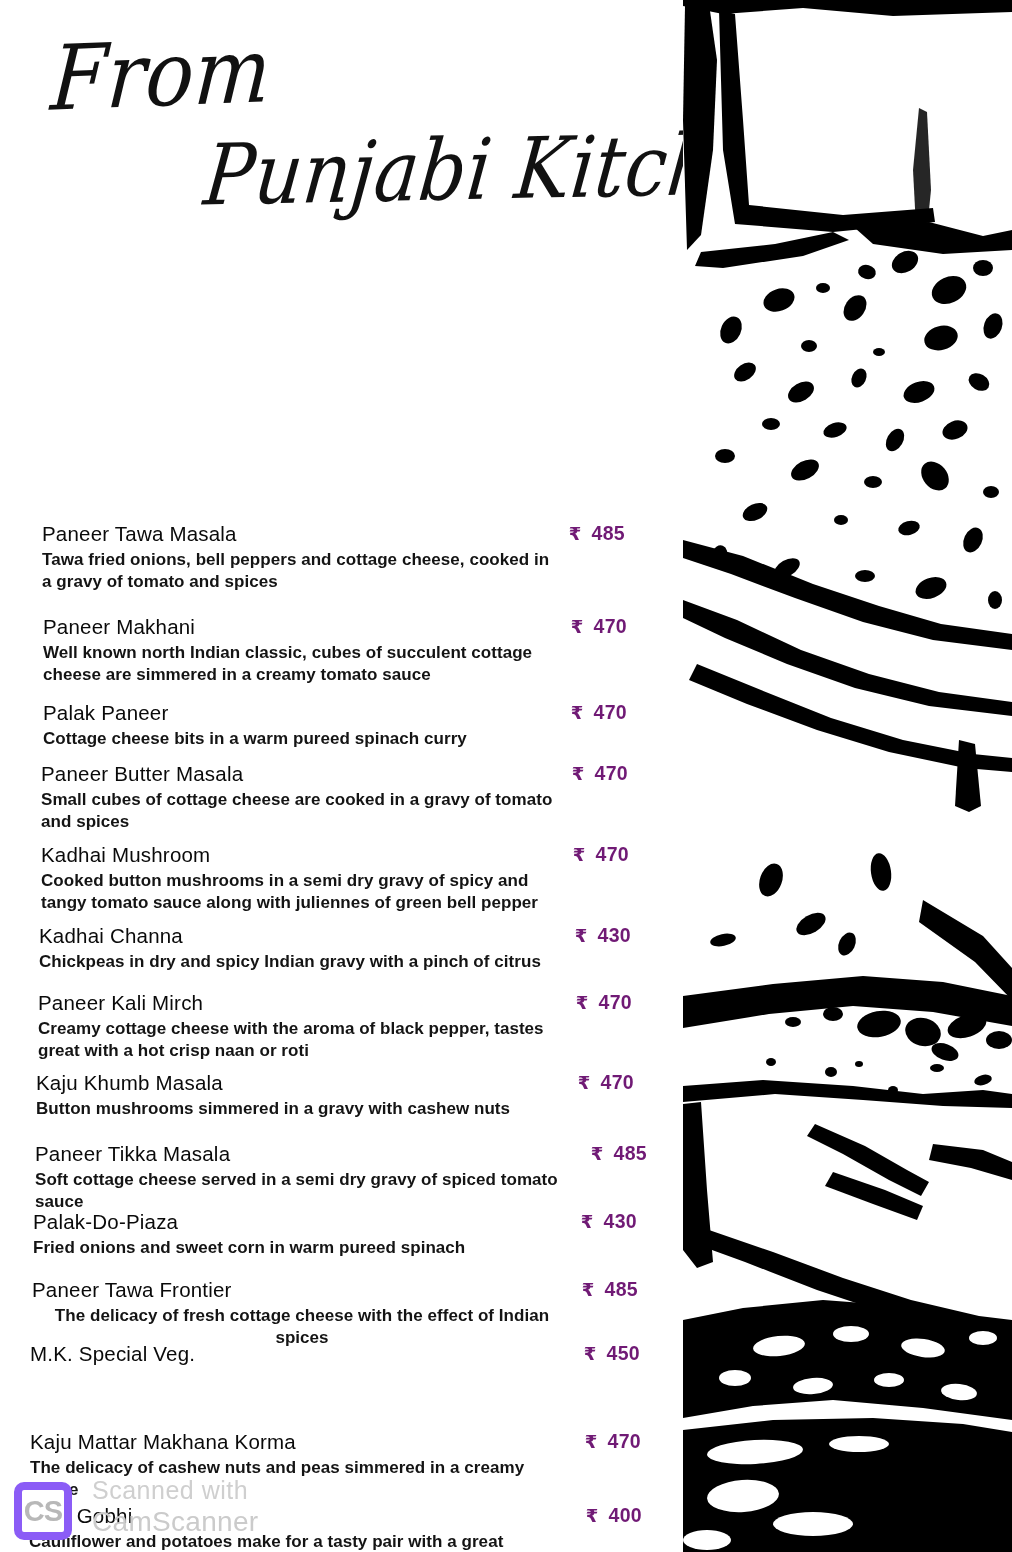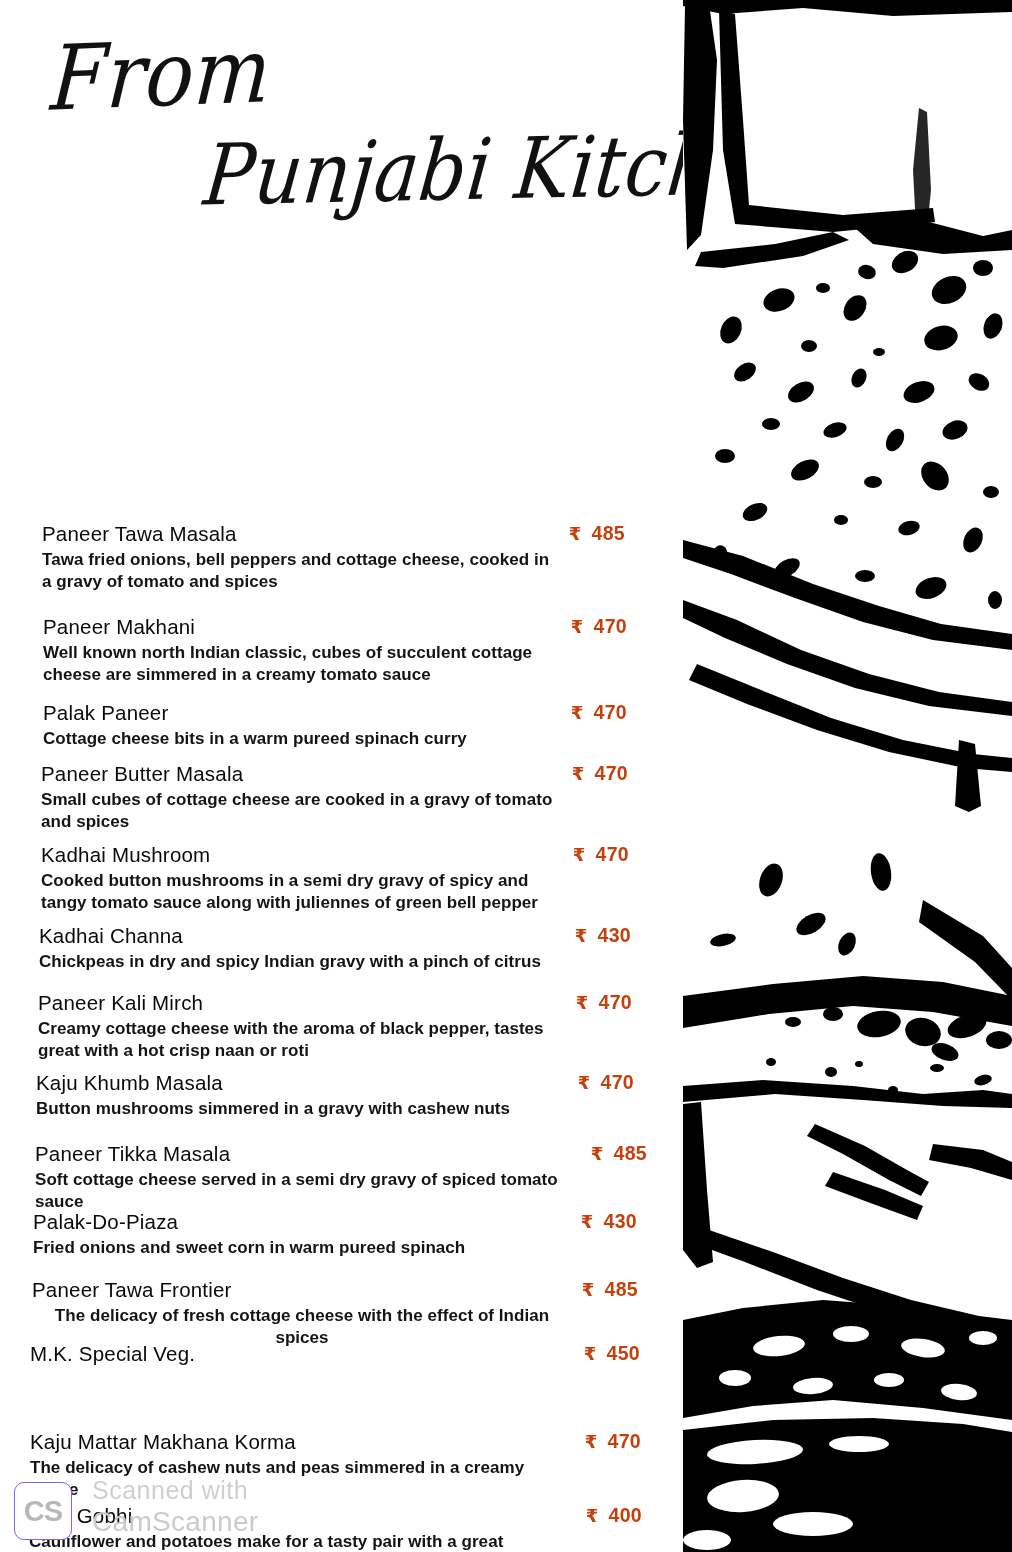--- a/index.html
+++ b/index.html
@@ -80,21 +80,21 @@
     font-weight:normal;
     color:#0a0a0a;
     letter-spacing:0.2px;
     line-height:1.18;
     padding-right:12px;
   }
 
   .item-price {
     font-size:19.5px;
     font-weight:bold;
-    color:#c2410c;
+    color:#701a75;
     white-space:nowrap;
     flex:0 0 auto;
     letter-spacing:0.3px;
   }
   .item-price .rupee {
     font-family:"DejaVu Sans", sans-serif;
     font-weight:bold;
     margin-right:10px;
     font-size:18px;
   }
@@ -115,21 +115,21 @@
     position:absolute;
     left:14px; bottom:6px;
     width:330px; height:74px;
     pointer-events:none;
     user-select:none;
   }
   #cs-badge {
     position:absolute;
     left:0; top:10px;
     width:58px; height:58px;
-    border:1px solid #8b5cf6;
+    border:8px solid #8b5cf6;
     border-radius:10px;
     background:#fff;
     display:flex;
     align-items:center;
     justify-content:center;
   }
   #cs-badge span {
     font-size:29px;
     font-weight:bold;
     color:#b8b8b8;

